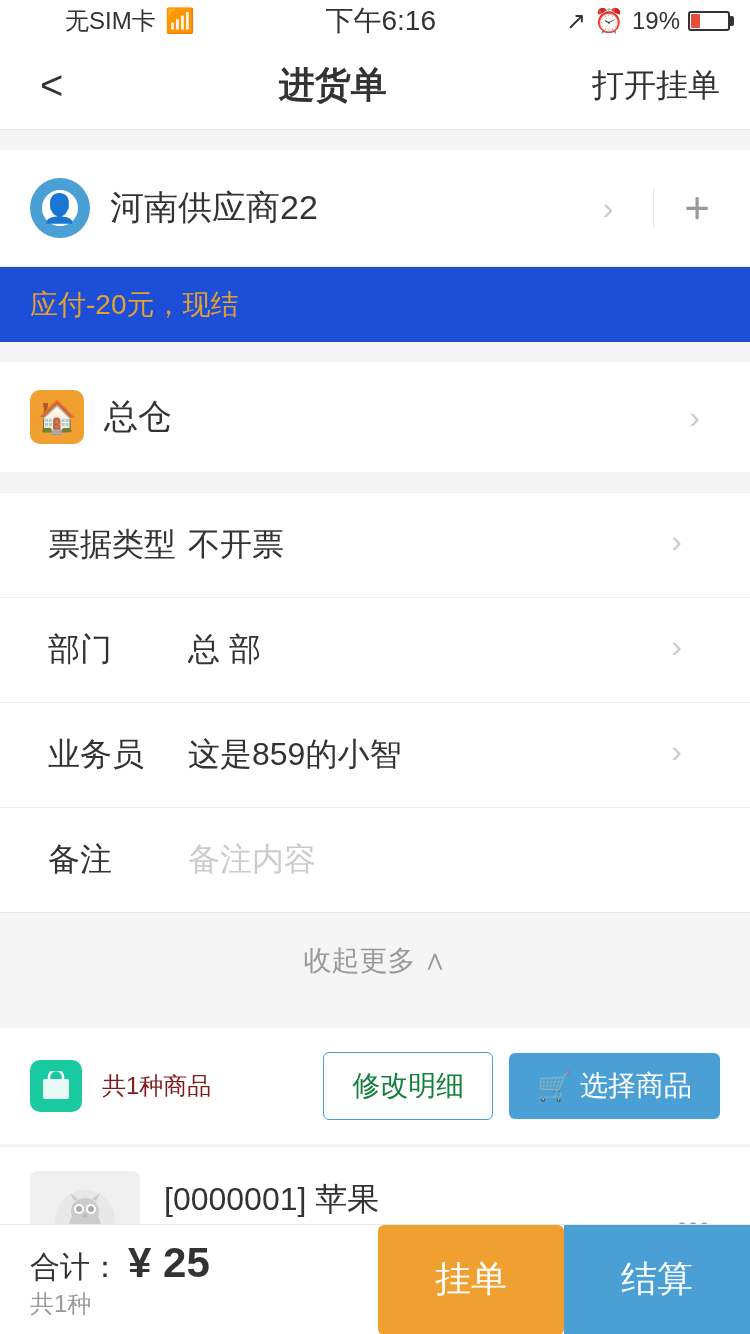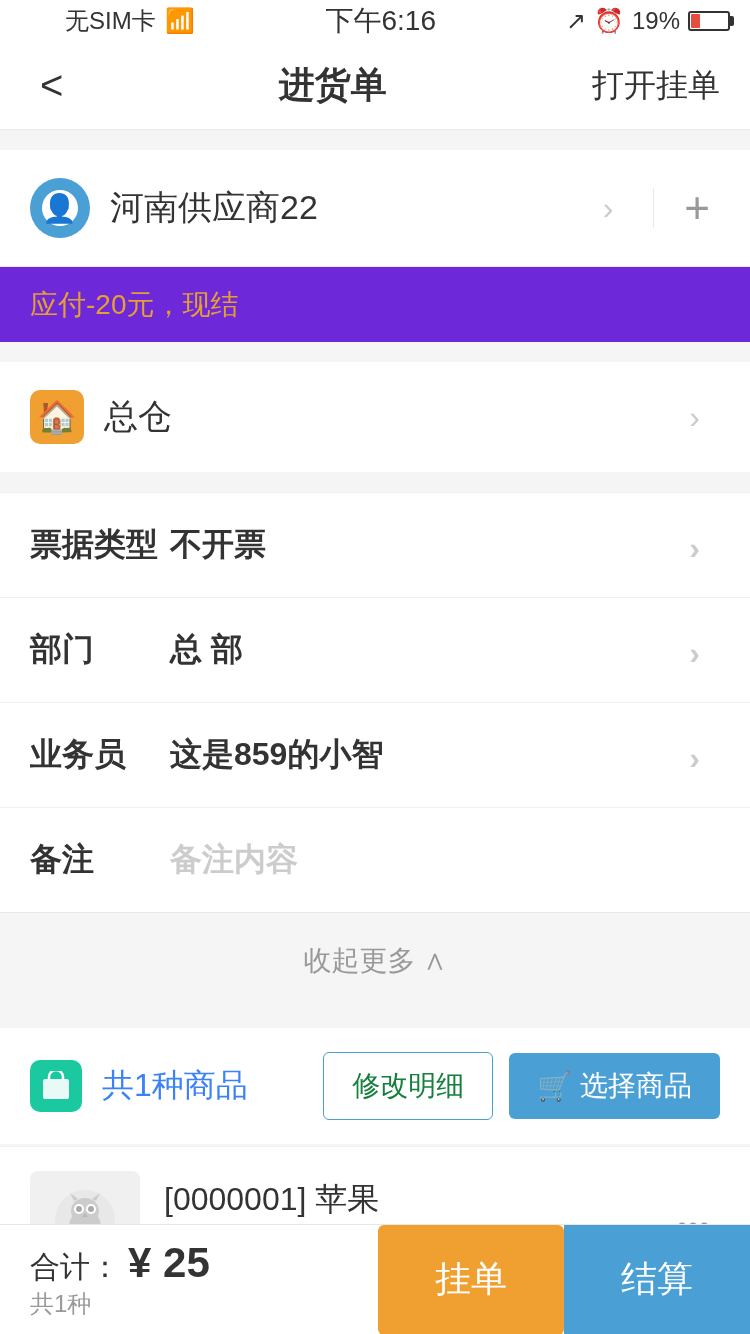--- a/index.html
+++ b/index.html
@@ -157,21 +157,21 @@
     }
     .add-btn {
       font-size: 44px;
       color: #999;
       cursor: pointer;
       padding: 0 10px;
     }
 
     
     .payment-notice {
-      background: #6d28d9;
+      background: #1d4ed8;
       padding: 18px 30px;
       border-top: 1px solid #f0e8d8;
     }
     .payment-text {
       font-size: 28px;
       color: #e6a030;
     }
 
     
     .warehouse-row {
@@ -195,25 +195,24 @@
     .warehouse-name {
       flex: 1;
       font-size: 34px;
       color: #333;
     }
 
     
     .form-row {
       background: #fff;
       display: flex;
-      align-items: flex-end;
-      padding: 30px 30px;
+      align-items: flex-start;
+      padding: 30px 48px;
       border-top: 1px solid #f0f0f0;
       min-height: 90px;
-      font-weight: bold;
     }
     .form-label {
       font-size: 32px;
       color: #333;
       width: 140px;
       flex-shrink: 0;
     }
     .form-value {
       flex: 1;
       font-size: 32px;
@@ -252,22 +251,22 @@
       background: #1ac9a0;
       display: flex;
       align-items: center;
       justify-content: center;
       margin-right: 20px;
       font-size: 28px;
       color: #fff;
     }
     .products-count {
       flex: 1;
-      font-size: 32px;
-      color: #3b82f6;
+      font-size: 24px;
+      color: #7f1d1d;
     }
     .btn-modify {
       border: 1px solid #4a9fd5;
       color: #15803d;
       background: #fff;
       padding: 14px 28px;
       border-radius: 6px;
       font-size: 28px;
       cursor: pointer;
       margin-right: 16px;

